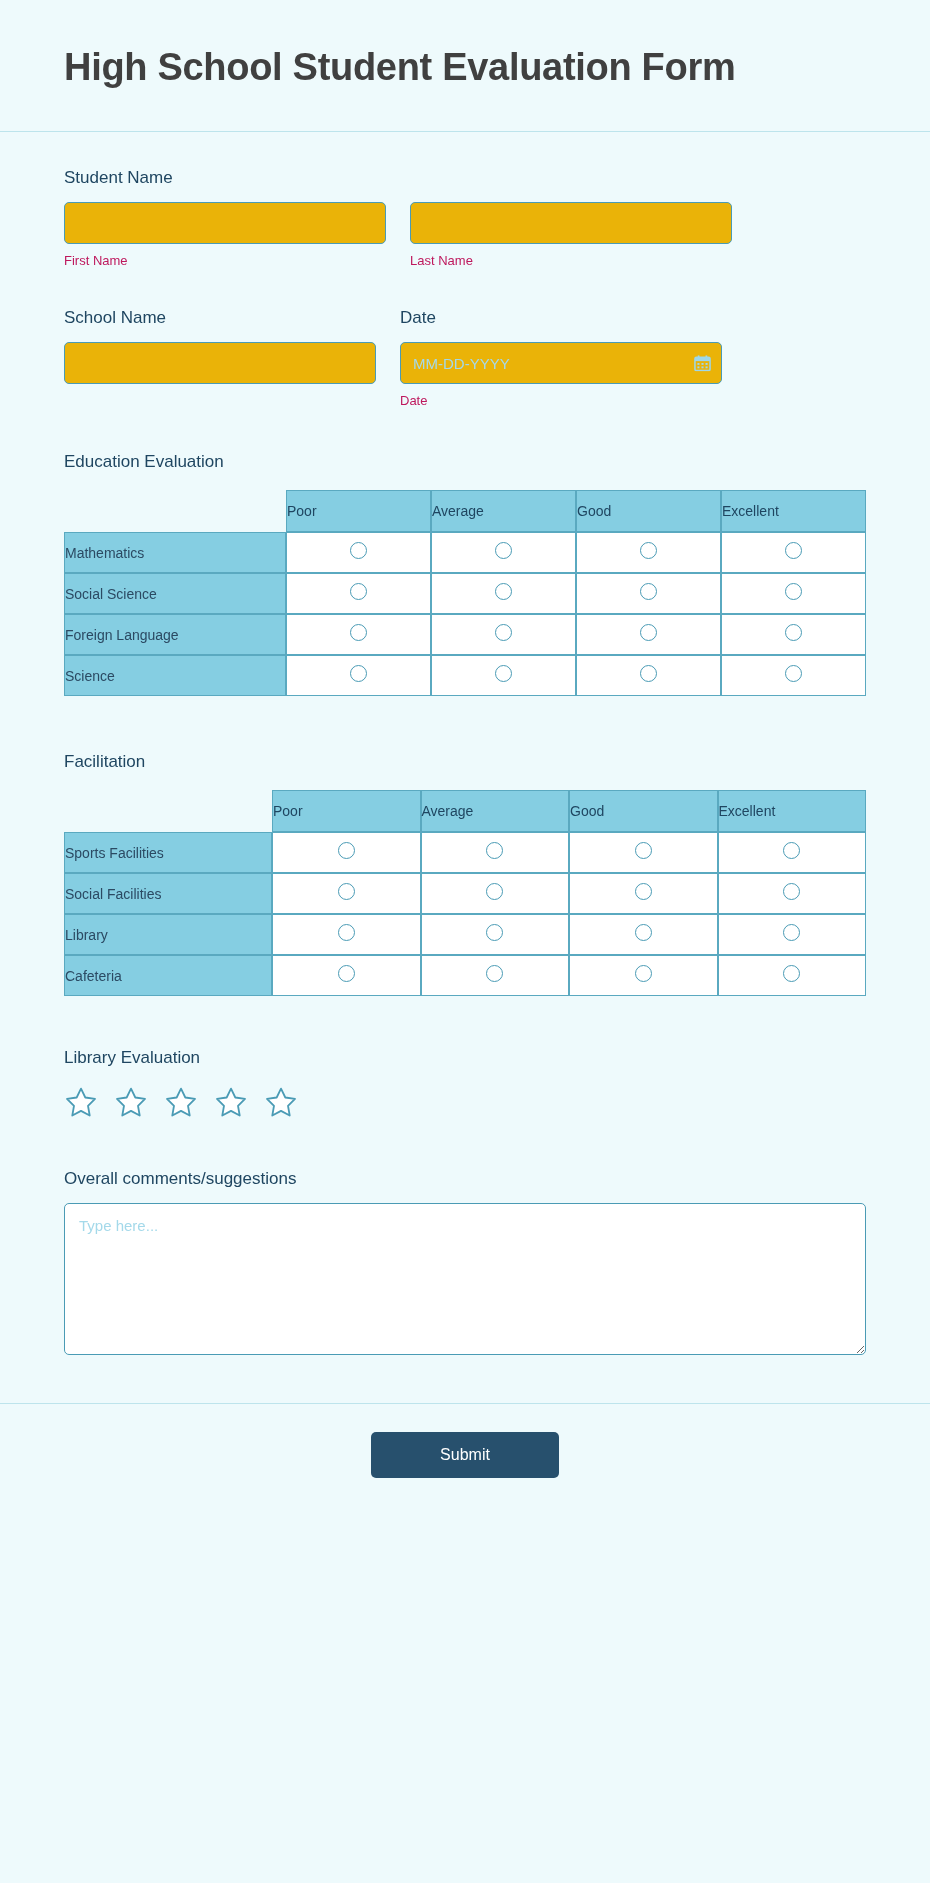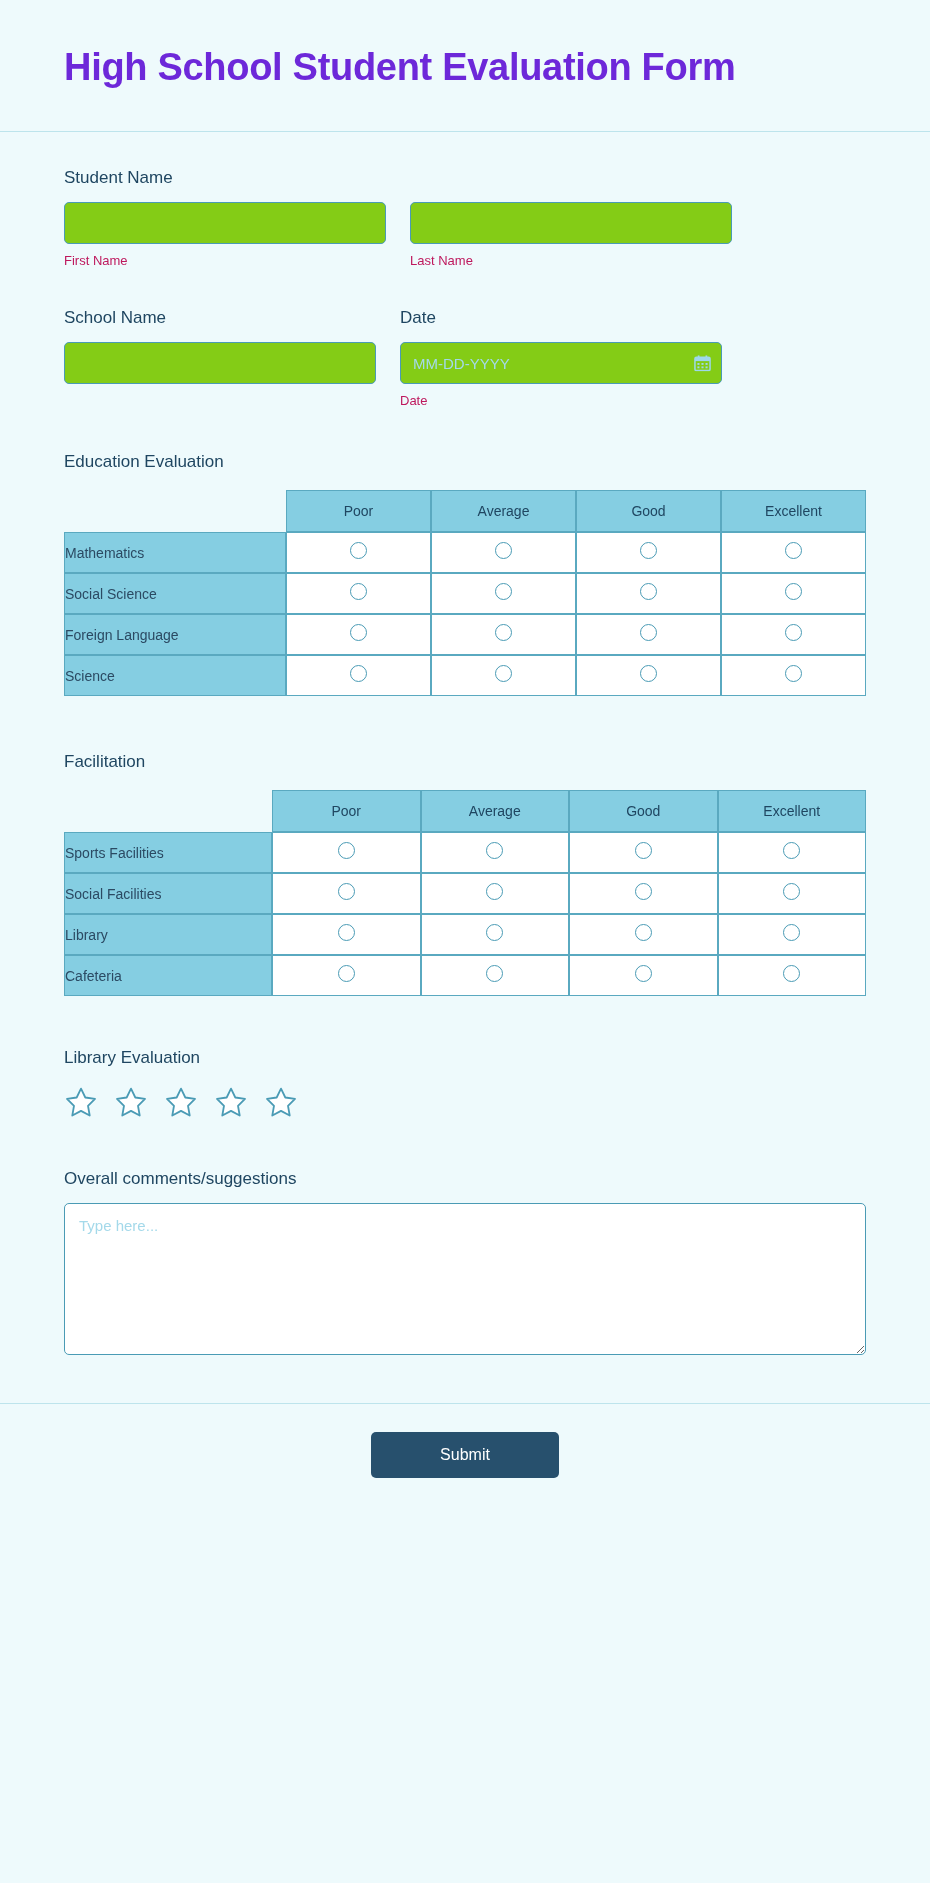--- a/index.html
+++ b/index.html
@@ -16,42 +16,42 @@
   .form-header {
     padding: 46px 64px 42px 64px;
     border-bottom: 1px solid #bde4ec;
     background: #eefafc;
   }
   .form-title {
     margin: 0;
     font-size: 38px;
     font-weight: bold;
     letter-spacing: -0.3px;
-    color: #6d28d9;
+    color: #404040;
   }
 
   
   .form-body { padding: 36px 64px 10px 64px; }
 
   .field-block { margin-bottom: 30px; }
   .field-label {
     font-size: 17px;
     color: #1f4661;
     margin-bottom: 14px;
   }
   .sub-label {
     font-size: 13px;
     color: #be185d;
     margin-top: 9px;
   }
 
   .text-input {
     width: 100%;
     height: 42px;
-    background: #84cc16;
+    background: #eab308;
     border: 1px solid #4a9bb5;
     border-radius: 5px;
     padding: 0 12px;
     font-size: 15px;
     font-family: "Liberation Sans", sans-serif;
     color: #2b4a63;
     outline: none;
   }
   .text-input::placeholder { color: #a4d9ea; }
 
@@ -91,21 +91,21 @@
   .matrix td, .matrix th { padding: 0; }
 
   .mx-corner { background: transparent; border: none; }
   .mx-head {
     background: #85cee2;
     border: 1px solid #5aa9c0;
     color: #1f4661;
     font-size: 14px;
     font-weight: normal;
     height: 42px;
-    text-align: center;
+    text-align: left;
   }
   .mx-rowlabel {
     background: #85cee2;
     border: 1px solid #5aa9c0;
     color: #2b4a63;
     font-size: 14px;
     height: 41px;
     padding-left: 14px;
     text-align: left;
   }

